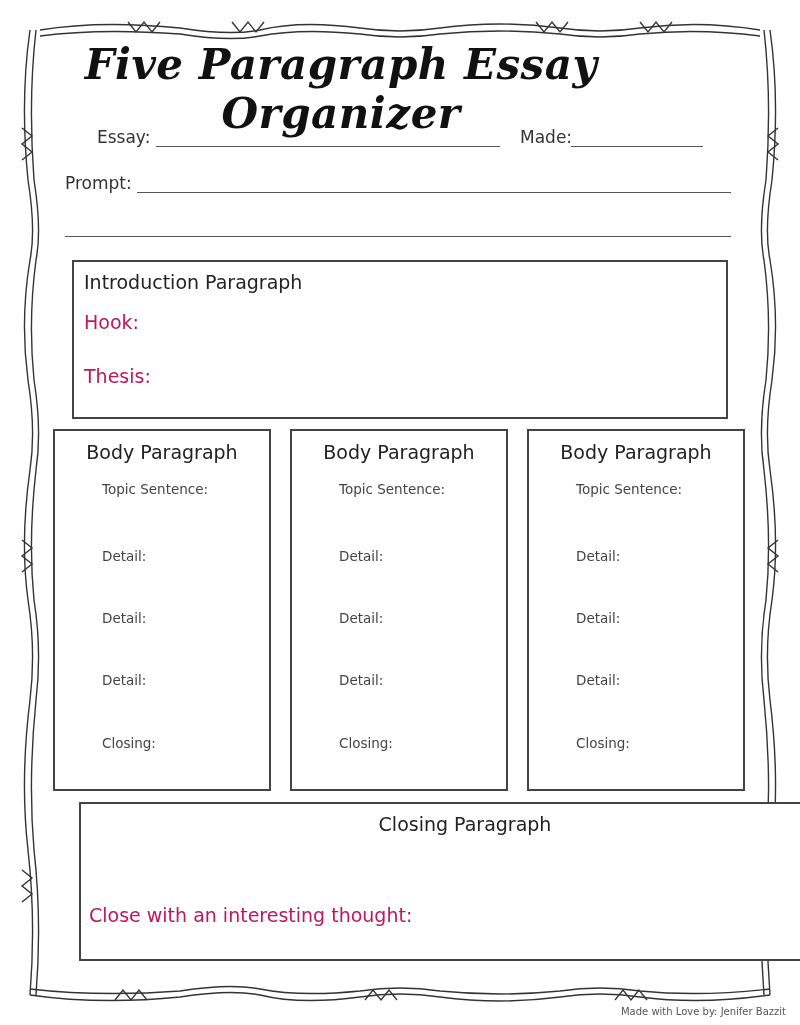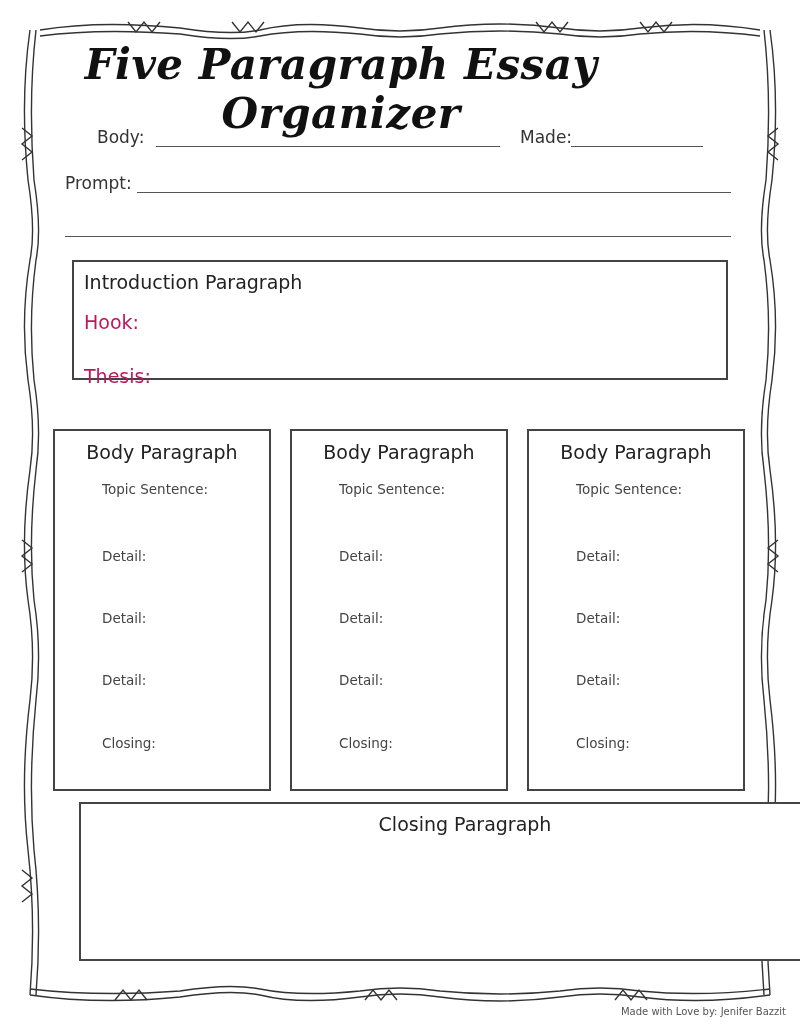--- a/index.html
+++ b/index.html
@@ -42,30 +42,30 @@
     <path d="M770 30 Q 780 100 772 180 Q 764 230 770 260 Q 780 320 772 380 Q 764 430 770 470 Q 780 540 772 600 Q 764 650 770 700 Q 780 780 772 850 Q 764 920 770 995"></path>
     <path d="M764 30 Q 772 100 766 180 Q 758 230 764 260 Q 772 320 766 380 Q 758 430 764 470 Q 772 540 766 600 Q 758 650 764 700 Q 772 780 766 850 Q 758 920 764 995"></path>
     <path d="M778 128 l-10 8 l10 8 l-10 8 l10 8"></path>
     <path d="M778 540 l-10 8 l10 8 l-10 8 l10 8"></path>
     <path d="M778 870 l-10 8 l10 8 l-10 8 l10 8"></path>
   </g>
 </svg>
 
 <div class="title">Five Paragraph Essay Organizer</div>
 
-<span class="field-label" style="left:97px; top:127px;">Body:</span>
+<span class="field-label" style="left:97px; top:127px;">Essay:</span>
 <div class="rule" style="left:156px; top:146px; width:344px;"></div>
 <span class="field-label" style="left:520px; top:127px;">Made:</span>
 <div class="rule" style="left:571px; top:146px; width:132px;"></div>
 
 <span class="field-label" style="left:65px; top:173px;">Prompt:</span>
 <div class="rule" style="left:137px; top:192px; width:594px;"></div>
 <div class="rule" style="left:65px; top:236px; width:666px;"></div>
 
-<div class="box" style="left:72px; top:260px; width:656px; height:120px;text-align:center;">
+<div class="box" style="left:72px; top:260px; width:656px; height:159px;text-align:center;">
   <div class="box-title" style="position:absolute; left:10px; top:9px;">Introduction Paragraph</div>
   <span class="lbl" style="left:10px; top:49px;">Hook:</span>
   <span class="lbl" style="left:10px; top:103px;">Thesis:</span>
 </div>
 
 <div class="box" style="left:53px; top:429px; width:218px; height:362px;">
   <div class="box-title" style="position:absolute; left:0; width:100%; text-align:center; top:10px;">Body Paragraph</div>
   <span class="blbl" style="top:50px;">Topic Sentence:</span>
   <span class="blbl" style="top:117px;">Detail:</span>
   <span class="blbl" style="top:179px;">Detail:</span>
@@ -86,15 +86,16 @@
   <div class="box-title" style="position:absolute; left:0; width:100%; text-align:center; top:10px;">Body Paragraph</div>
   <span class="blbl" style="top:50px;">Topic Sentence:</span>
   <span class="blbl" style="top:117px;">Detail:</span>
   <span class="blbl" style="top:179px;">Detail:</span>
   <span class="blbl" style="top:241px;">Detail:</span>
   <span class="blbl" style="top:304px;">Closing:</span>
 </div>
 
 <div class="box" style="left:79px; top:802px; width:772px; height:159px;text-decoration:underline;">
   <div class="box-title" style="position:absolute; left:0; width:100%; text-align:center; top:9px;">Closing Paragraph</div>
+  <span class="lbl" style="left:8px; top:100px;">Close with an interesting thought:</span>
 </div>
 
 <div class="credit">Made with Love by: Jenifer Bazzit</div>
 
 </body></html>

